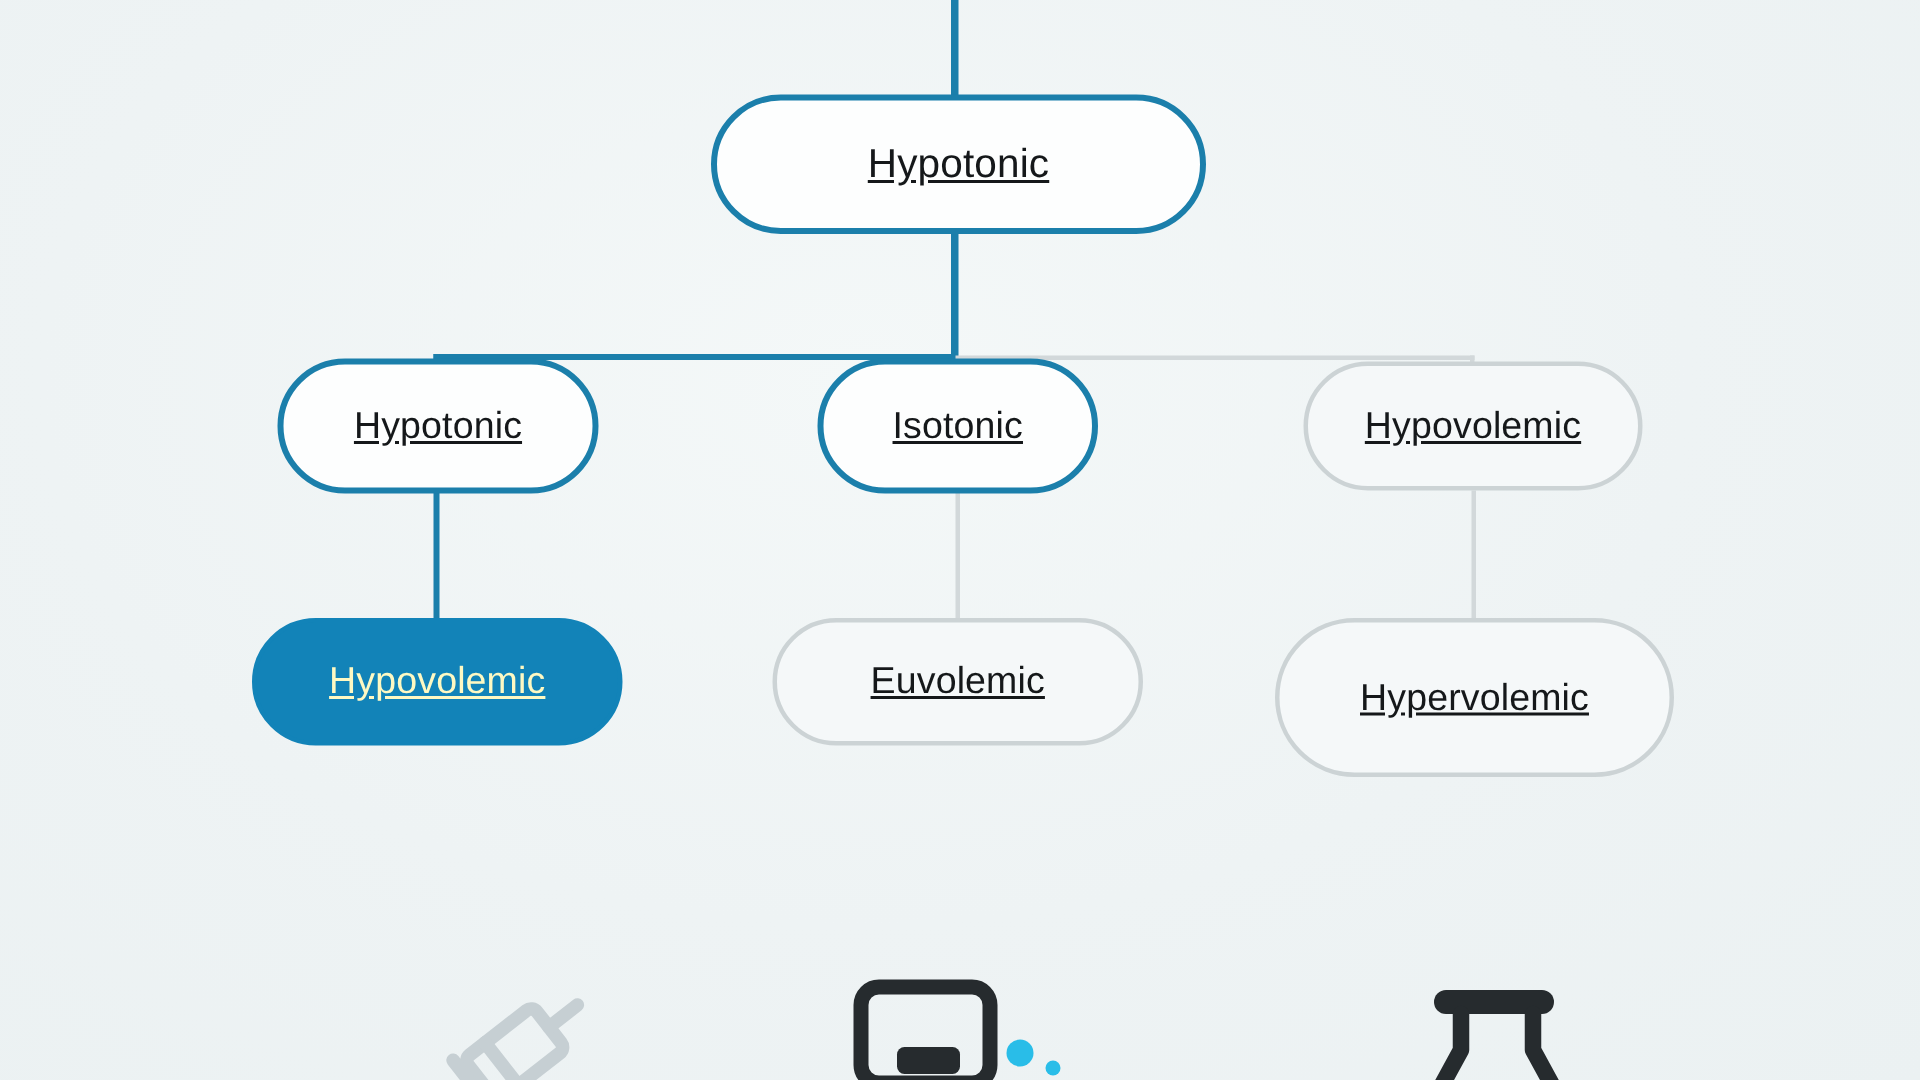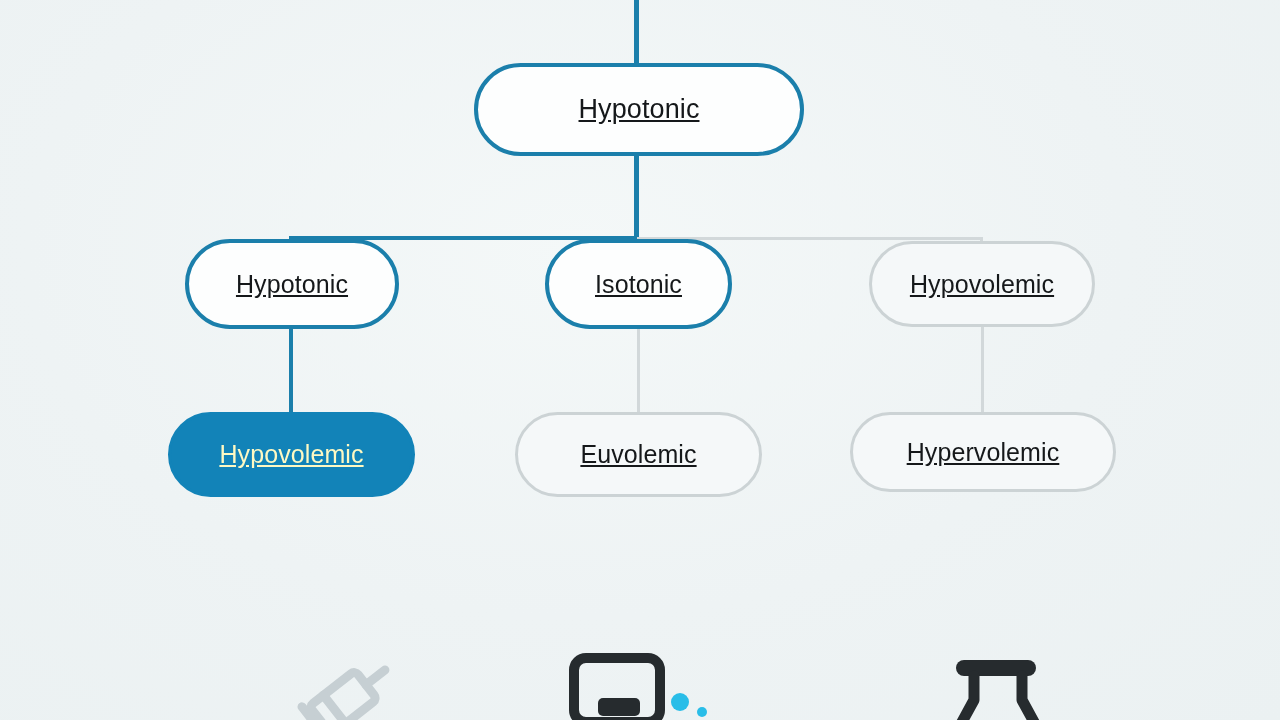--- a/index.html
+++ b/index.html
@@ -89,21 +89,21 @@
     width: 247px; height: 85px;
     font-size: 25px;
   }
   #node-euvolemic {
     left: 515px; top: 412px;
     width: 247px; height: 85px;
     font-size: 25px;
   }
   #node-hypervolemic {
     left: 850px; top: 412px;
-    width: 266px; height: 80px;
+    width: 266px; height: 106px;
     font-size: 25px;
     text-align: right;
   }
 
   
   .icon-slot {
     position: absolute;
     bottom: 0;
     height: 70px;
     overflow: hidden;

